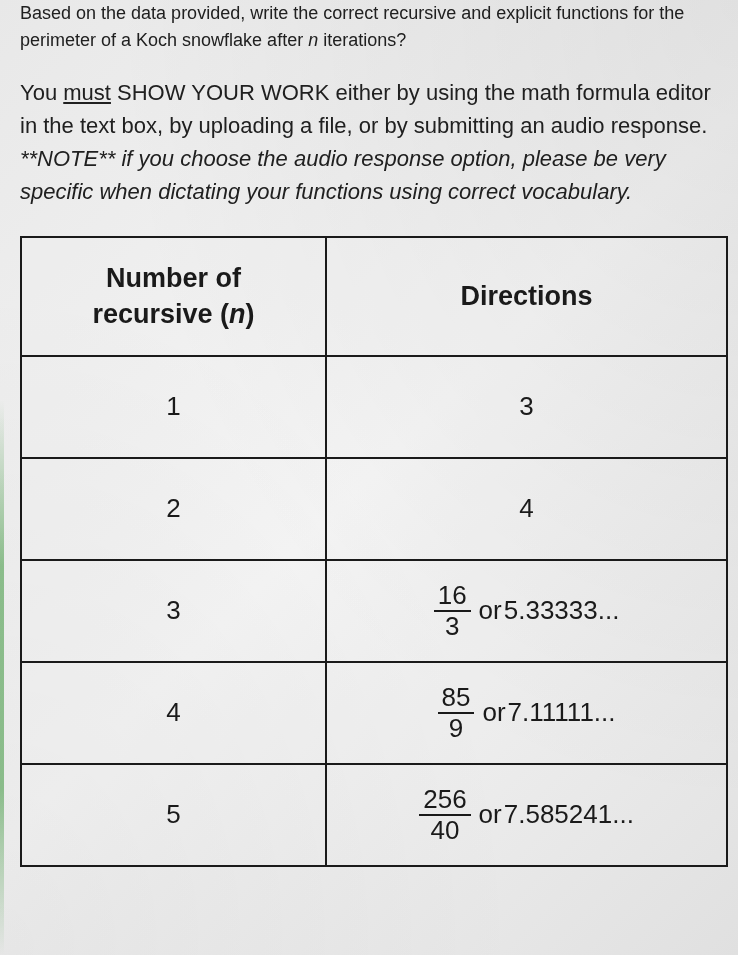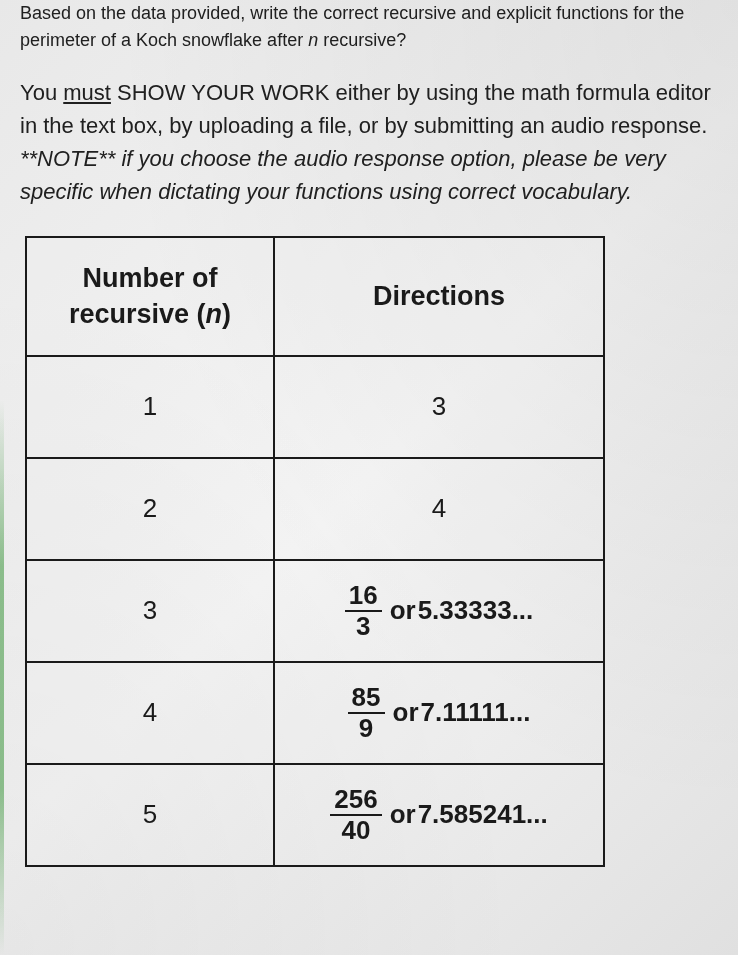--- a/index.html
+++ b/index.html
@@ -38,23 +38,22 @@
     .para2 {
       font-size: 22px;
       line-height: 1.5;
       margin-bottom: 28px;
       color: #202020;
     }
     .must { text-decoration: underline; }
     .note-italic { font-style: italic; }
     table {
       border-collapse: collapse;
-      width: 580px;
+      width: 708px;
       background: rgba(255,255,255,0.05);
-      margin-left: 5px;
     }
     th, td {
       border: 2px solid #1a1a1a;
       text-align: center;
       vertical-align: middle;
     }
     th {
       font-size: 27px;
       font-weight: bold;
       padding: 22px 8px;
@@ -80,41 +79,40 @@
     }
     .frac .den { display: block; padding: 1px 4px 0 4px; }
     .or-text { vertical-align: middle; }
     .cell-wrap {
       display: flex;
       align-items: center;
       justify-content: center;
       height: 100%;
       gap: 2px;
       padding: 8px 10px;
-      font-weight: bold;
     }
     .left-edge {
       position: absolute;
       left: 0;
       top: 400px;
       bottom: 0;
       width: 4px;
       background: linear-gradient(to bottom, transparent, #4a9d4a 30%, #4a9d4a 70%, transparent);
       opacity: 0.6;
       z-index: 2;
     }
   </style>
 </head>
 <body>
 <div class="left-edge"></div>
 <div class="content">
 
 
 <p class="para1">
-  <span>Based on the data provided, write the correct recursive and explicit functions for the perimeter of a Koch snowflake after </span><span class="ital">n</span><span> recursive?</span>
+  <span>Based on the data provided, write the correct recursive and explicit functions for the perimeter of a Koch snowflake after </span><span class="ital">n</span><span> iterations?</span>
 </p>
 
 <p class="para2">
   <span>You </span><span class="must">must</span><span> SHOW YOUR WORK either by using the math formula editor in the text box, by uploading a file, or by submitting an audio response. </span><span class="note-italic"><span>**NOTE** </span><span>if you choose the audio response option, please be very specific when dictating your functions using correct vocabulary.</span></span>
 </p>
 
 <table>
   <thead>
     <tr>
       <th>

